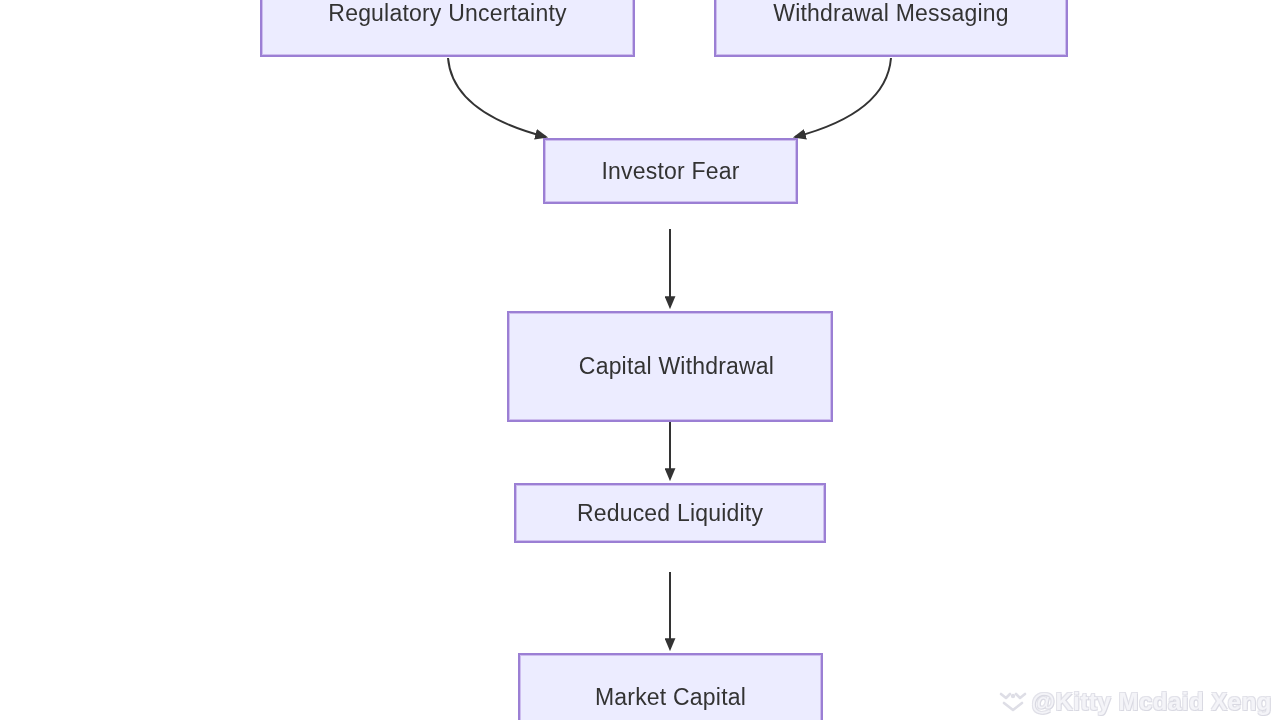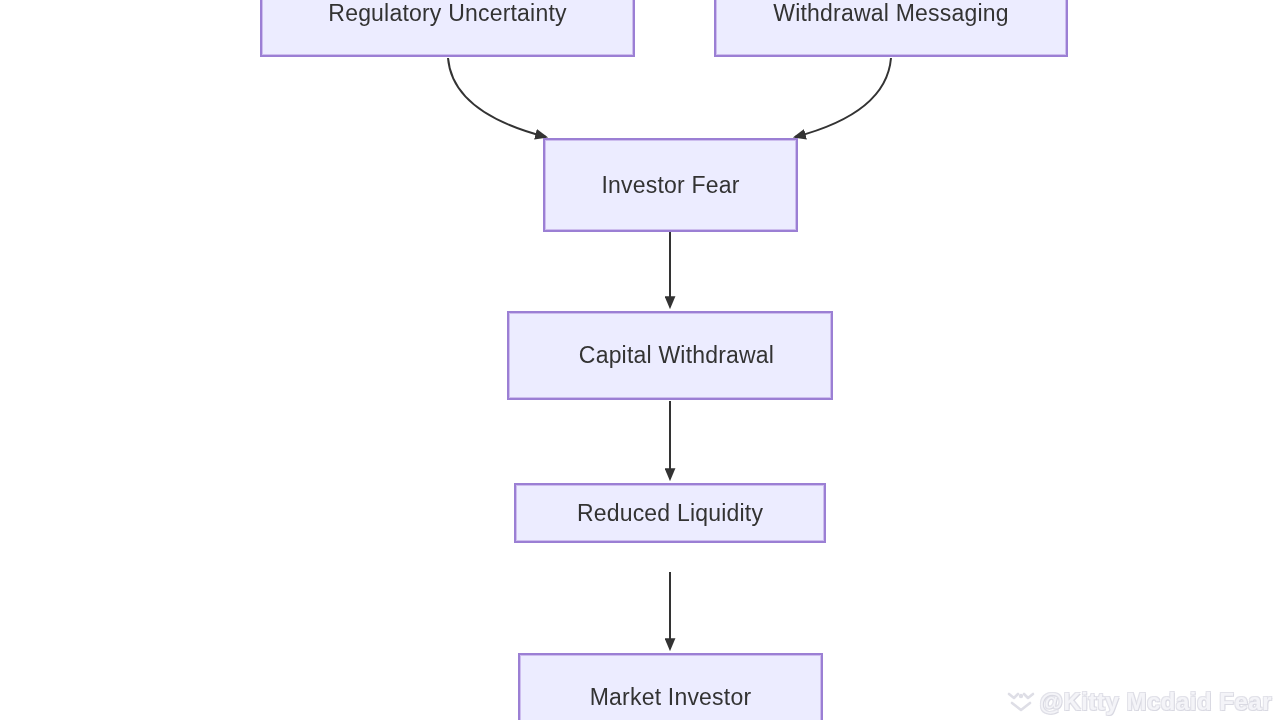--- a/index.html
+++ b/index.html
@@ -86,41 +86,41 @@
   </svg>
 
   <div class="node" style="left:260px; top:-32px; width:375px; height:89px; align-items:flex-end; padding-bottom:28px;">
     <span class="node-label">Regulatory Uncertainty</span>
   </div>
 
   <div class="node" style="left:714px; top:-32px; width:354px; height:89px; align-items:flex-end; padding-bottom:28px;">
     <span class="node-label">Withdrawal Messaging</span>
   </div>
 
-  <div class="node" style="left:543px; top:138px; width:255px; height:94px;">
+  <div class="node" style="left:543px; top:138px; width:255px; height:66px;">
     <span class="node-label">Investor Fear</span>
   </div>
 
-  <div class="node" style="left:507px; top:311px; width:326px; height:89px;padding-left:13px;">
+  <div class="node" style="left:507px; top:311px; width:326px; height:111px;padding-left:13px;">
     <span class="node-label">Capital Withdrawal</span>
   </div>
 
   <div class="node" style="left:514px; top:483px; width:312px; height:60px;">
     <span class="node-label">Reduced Liquidity</span>
   </div>
 
   <div class="node" style="left:518px; top:653px; width:305px; height:89px;">
-    <span class="node-label">Market Investor</span>
+    <span class="node-label">Market Capital</span>
   </div>
 
   <div class="watermark">
     <svg class="watermark-icon" viewBox="0 0 30 28" xmlns="http://www.w3.org/2000/svg">
       <g fill="none" stroke="#dedee6" stroke-width="2.6" stroke-linecap="round" stroke-linejoin="round">
         <path d="M3 6 L8 10 L12 6"></path>
         <path d="M18 6 L22 10 L27 6"></path>
         <path d="M6 15 L15 22 L24 15"></path>
       </g>
       <circle cx="15" cy="8" r="2.2" fill="#dedee6"></circle>
     </svg>
-    <span class="watermark-text">@Kitty Mcdaid Fear</span>
+    <span class="watermark-text">@Kitty Mcdaid Xeng</span>
   </div>
 
 </div>
 
 </body></html>

